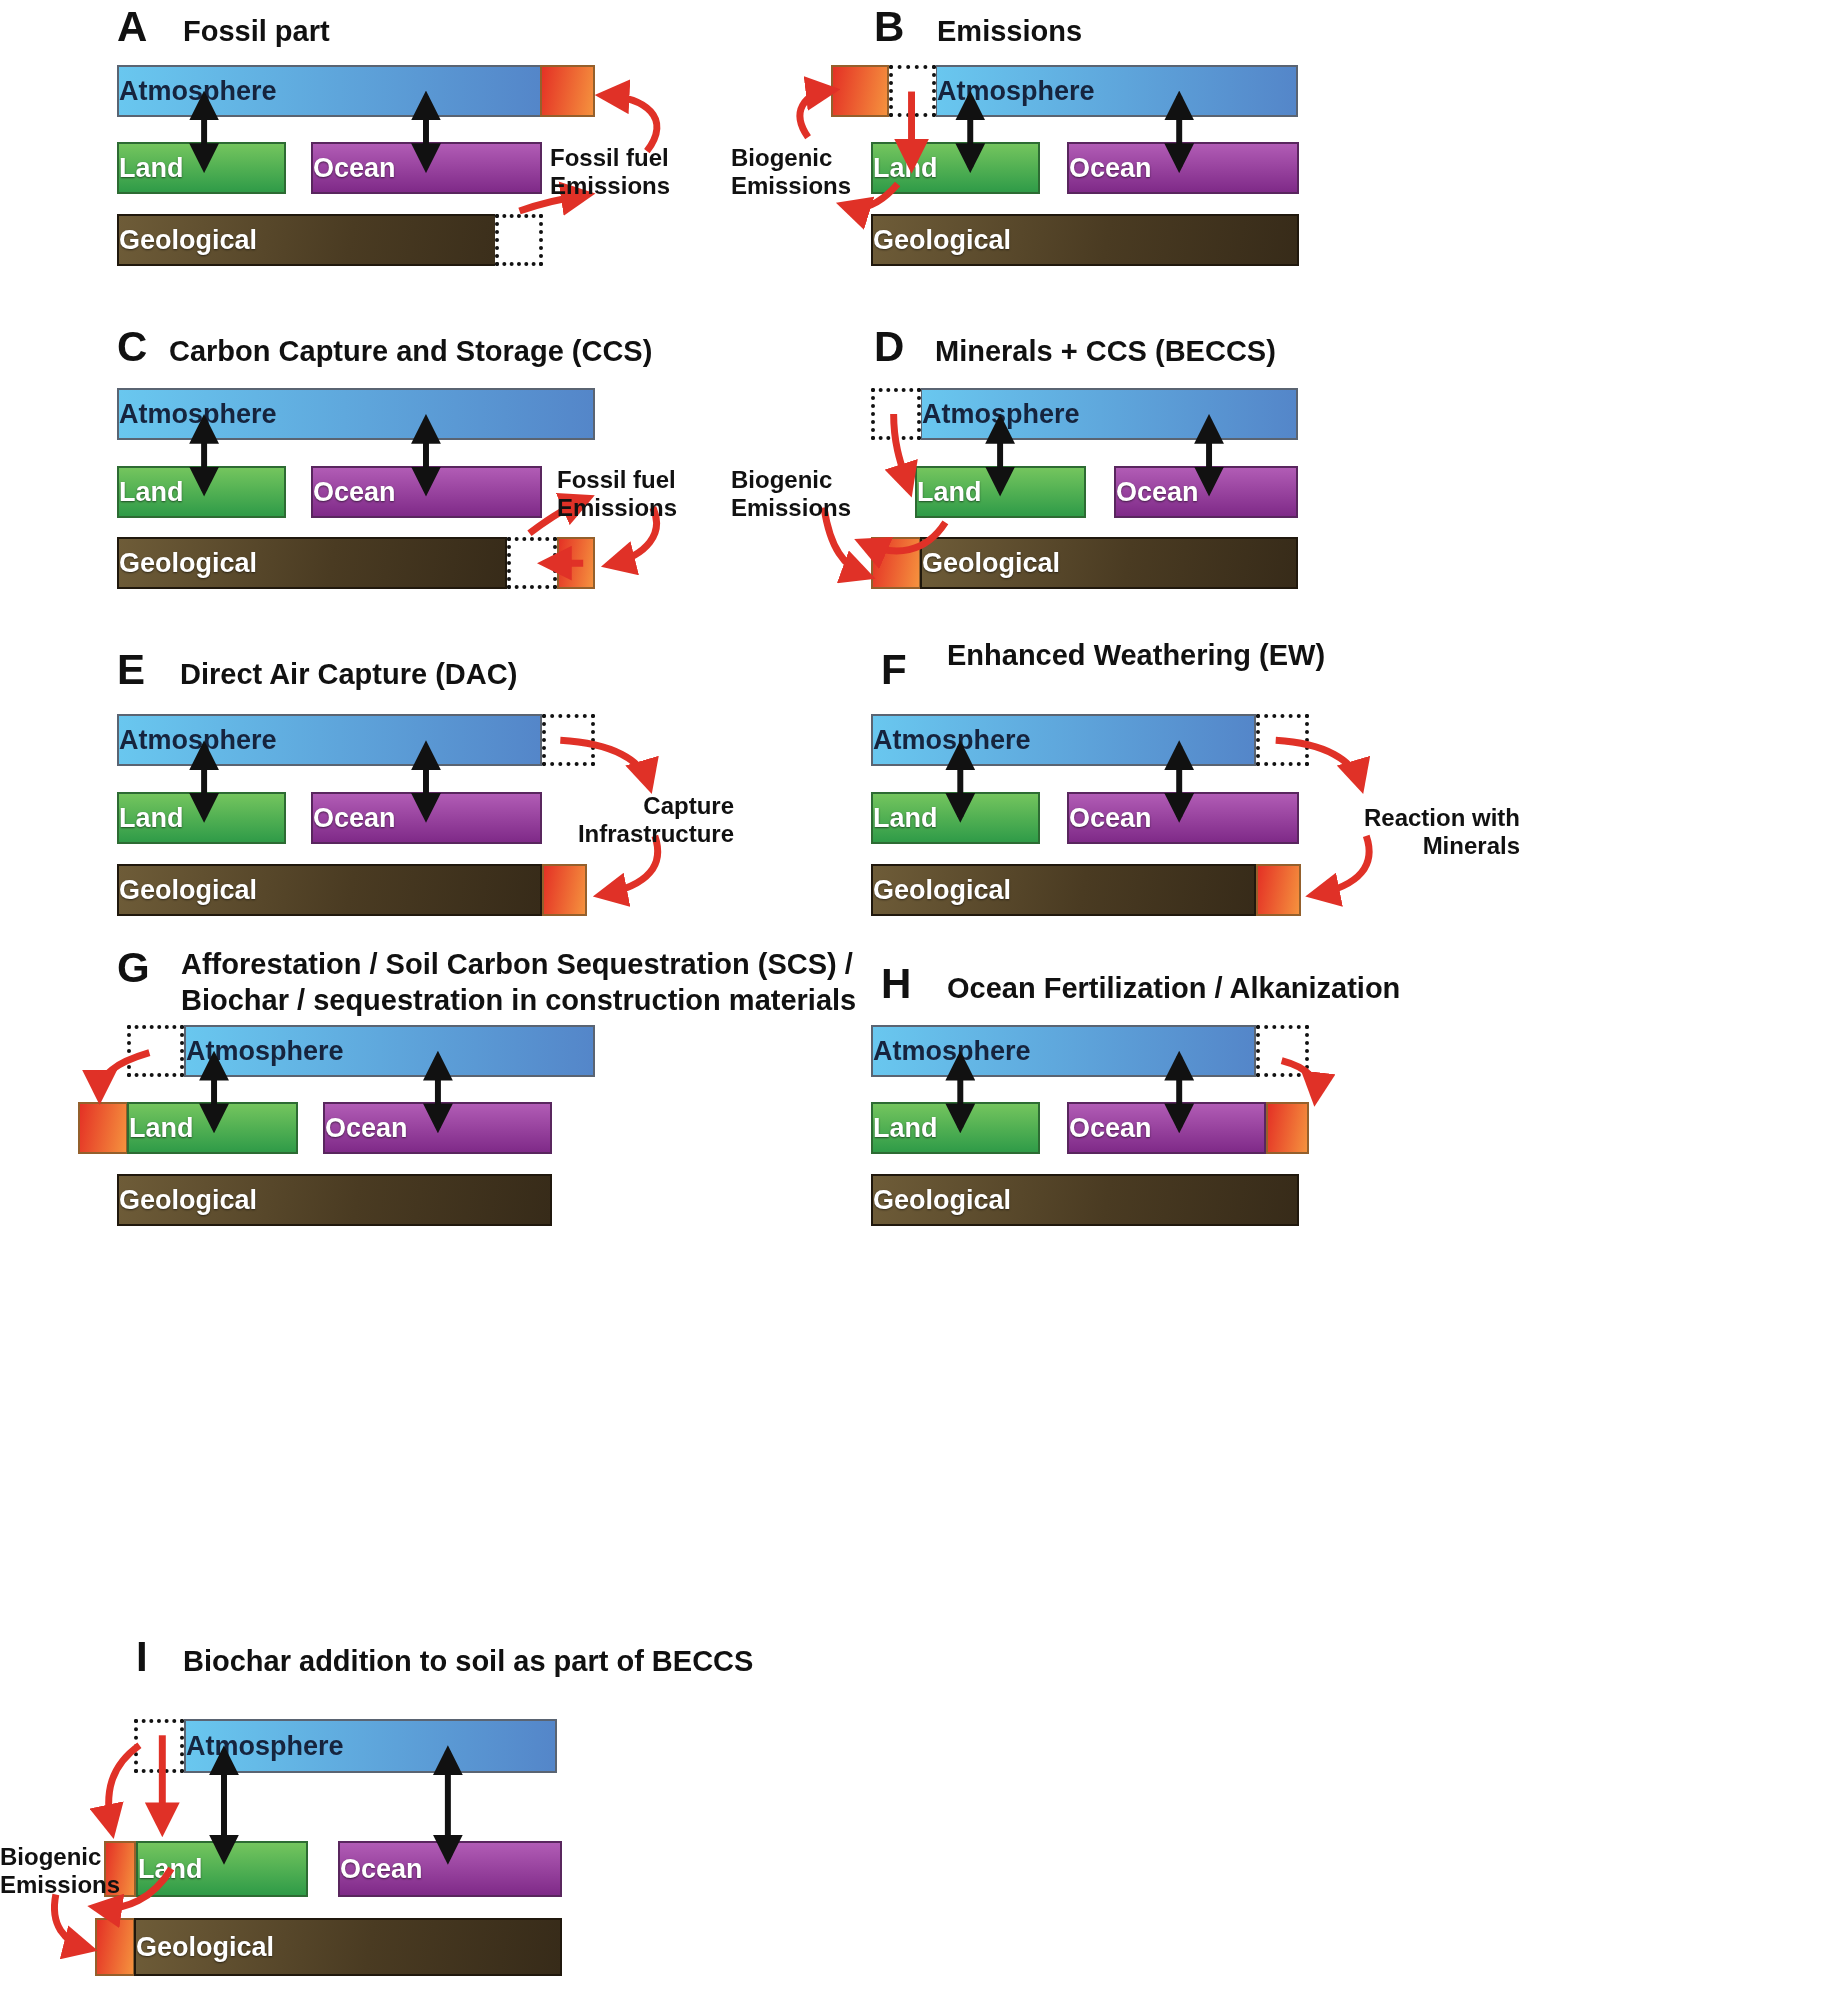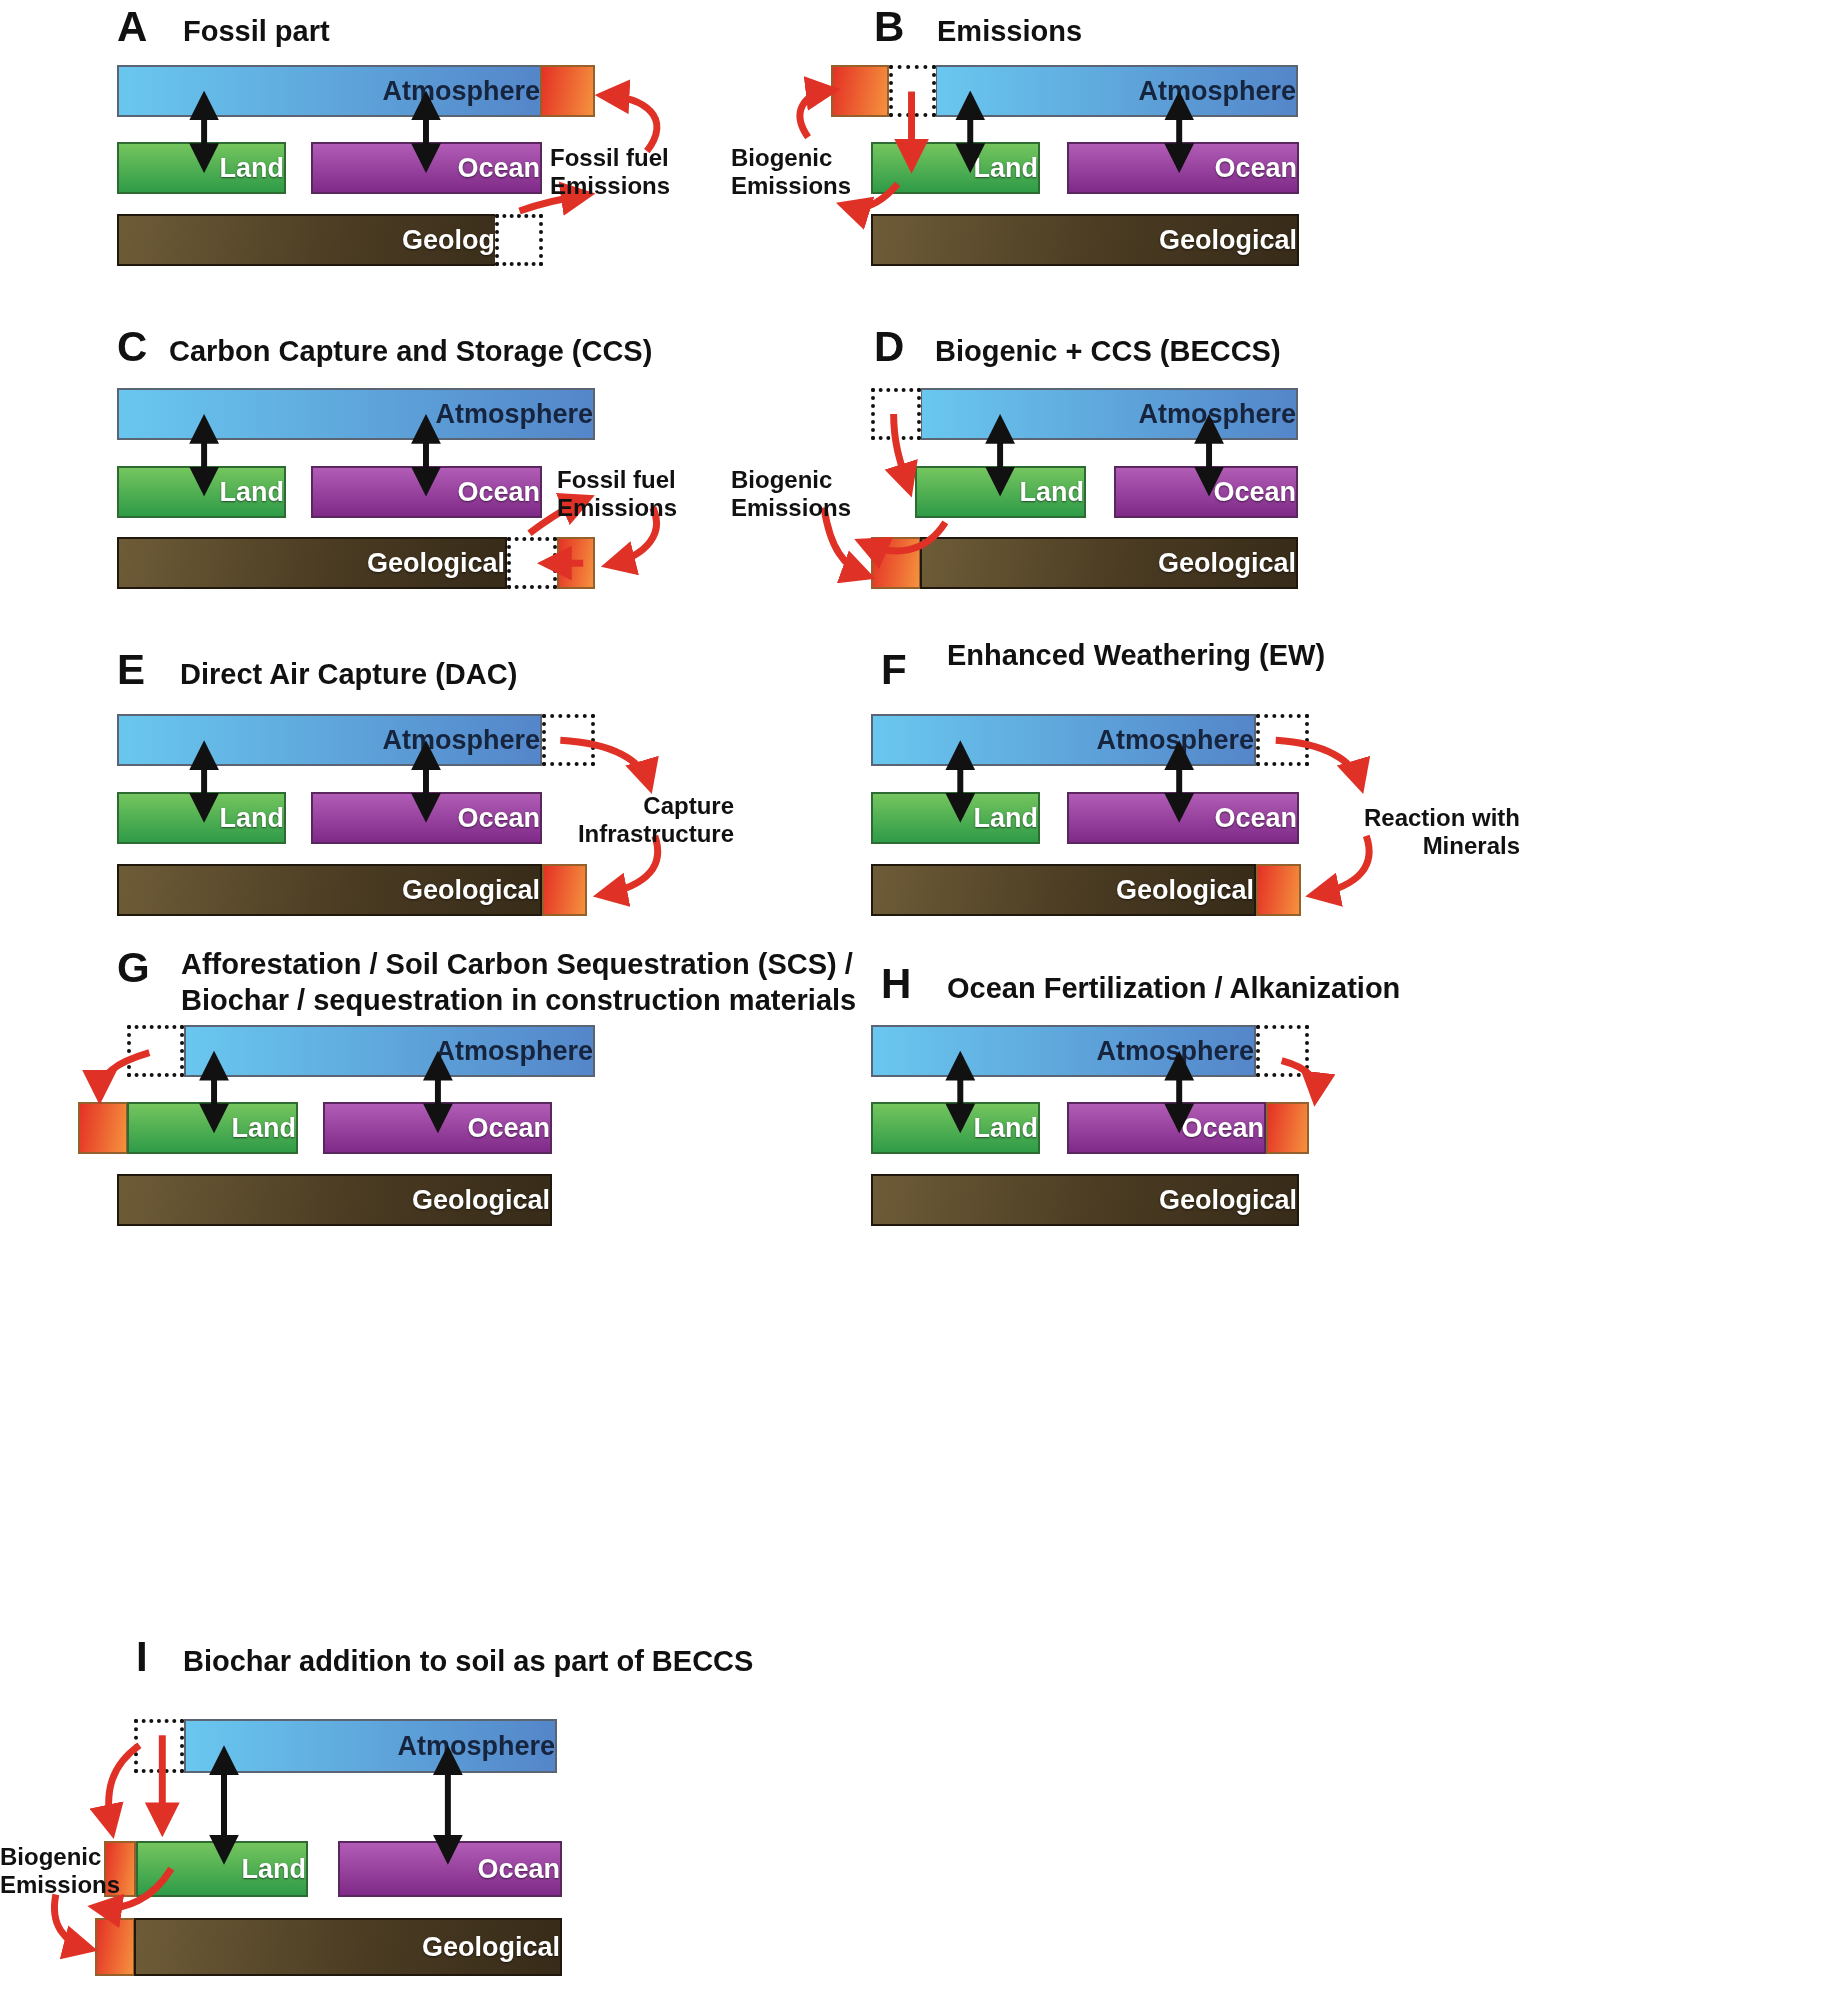--- a/index.html
+++ b/index.html
@@ -1,20 +1,20 @@
 <!DOCTYPE html>
 <html><head>
 <meta charset="utf-8">
 <style>
   html,body{margin:0;padding:0;background:#fff;}
   #canvas{position:relative;width:1841px;height:1990px;background:#fff;overflow:hidden;
           font-family:"Liberation Sans",sans-serif;}
   .plet{position:absolute;font-size:42px;font-weight:bold;color:#111;line-height:1;}
   .ptit{position:absolute;font-size:29px;font-weight:bold;color:#111;line-height:1.2;white-space:nowrap;}
-  .bar{position:absolute;height:52px;box-sizing:border-box;display:flex;align-items:center;justify-content:flex-end;}
+  .bar{position:absolute;height:52px;box-sizing:border-box;display:flex;align-items:center;justify-content:flex-start;}
   .atm{background:linear-gradient(to right,#69c7ef,#5486c9);border:2px solid #5a6472;}
   .landbox{background:linear-gradient(#74c55e,#2f9b48);border:2px solid #2d6b33;}
   .oceanbox{background:linear-gradient(#b15cb5,#7f2a88);border:2px solid #59265e;}
   .geo{background:linear-gradient(100deg,#6e5c38 0%,#4a3b22 55%,#372b19 100%);border:2px solid #20180d;}
   .flux{position:absolute;box-sizing:border-box;background:linear-gradient(100deg,#e43125,#f5923e);border:2px solid #94602c;}
   .dashbox{position:absolute;box-sizing:border-box;background:#fff;border:4px dotted #111;z-index:3;}
   .al{font-size:27px;font-weight:bold;color:#16243e;}
   .wl{font-size:27px;font-weight:bold;color:#fff;text-shadow:0 1px 2px rgba(0,0,0,.55);}
   .ann{position:absolute;font-size:24px;font-weight:bold;color:#111;line-height:1.15;text-align:left;z-index:5;}
   .ann span{display:block;}
@@ -90,21 +90,21 @@
     <div class="dashbox" style="left:507px;top:537px;width:50px;height:52px"></div>
     <div class="flux" style="left:557px;top:537px;width:38px;height:52px"></div>
     <div class="ann" style="left:557px;top:466px;width:134px">
       <span>Fossil fuel</span>
       <span>Emissions</span>
     </div>
   </div>
 
   <div>
     <div class="plet" style="left:874px;top:326px">D</div>
-    <div class="ptit" style="left:935px;top:334px">Biogenic + CCS (BECCS)</div>
+    <div class="ptit" style="left:935px;top:334px">Minerals + CCS (BECCS)</div>
     <div class="dashbox" style="left:871px;top:388px;width:50px;height:52px"></div>
     <div class="bar atm" style="left:920px;top:388px;width:378px">
         <span class="al">Atmosphere</span>
       </div>
     <div class="bar landbox" style="left:915px;top:466px;width:171px">
         <span class="wl">Land</span>
       </div>
     <div class="bar oceanbox" style="left:1114px;top:466px;width:184px">
         <span class="wl">Ocean</span>
       </div>

